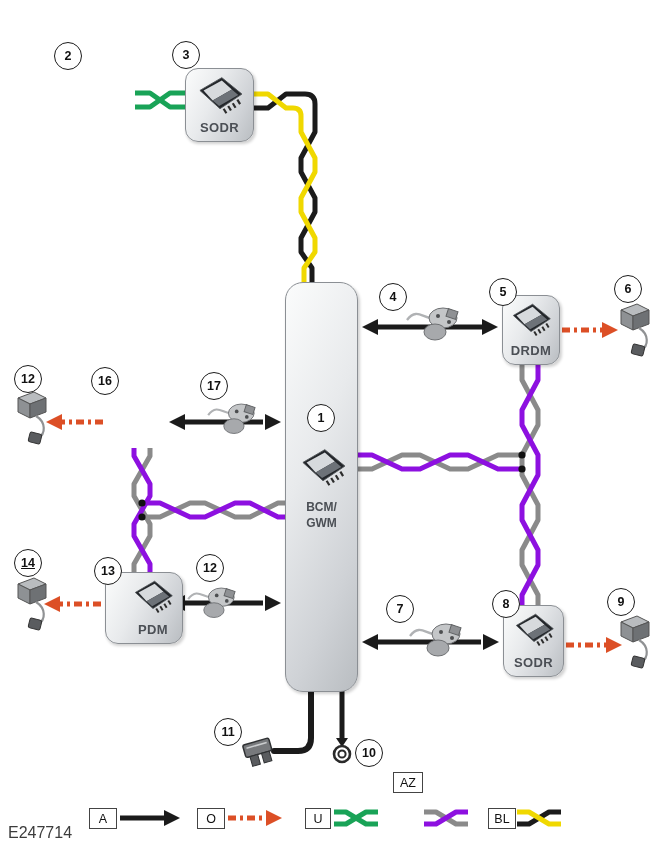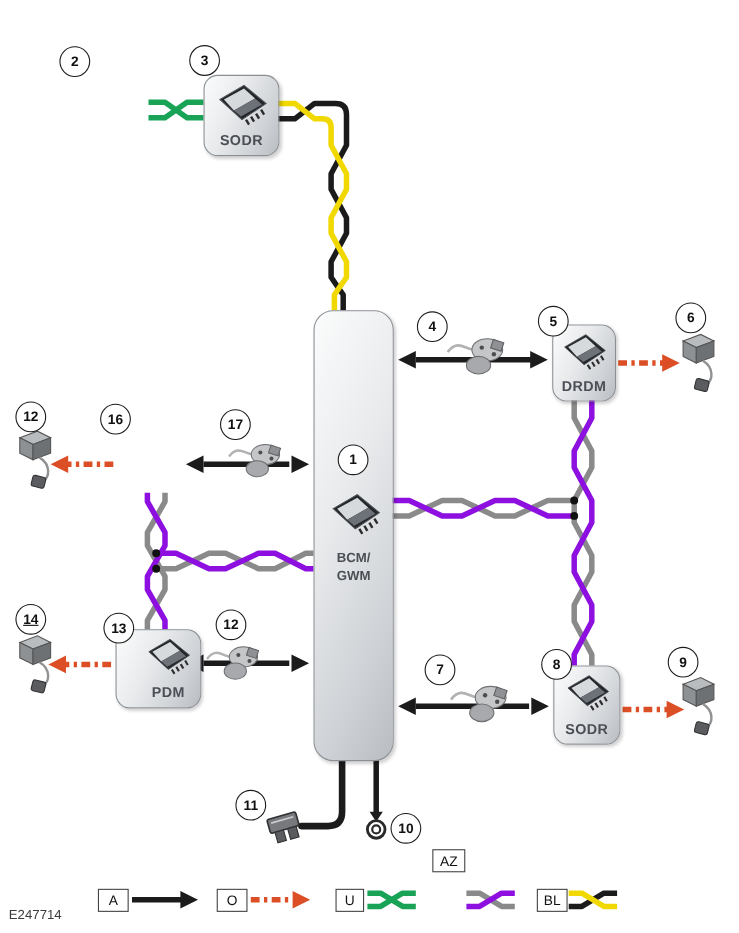--- a/index.html
+++ b/index.html
@@ -34,21 +34,21 @@
 
   .callout{position:absolute;width:26px;height:26px;border:1.4px solid #1c1c1c;border-radius:50%;
            background:#fff;display:flex;align-items:center;justify-content:center;
            font-size:12.5px;font-weight:bold;color:#111;z-index:30;}
 
   .icon{position:absolute;z-index:12;}
 
   .legend-box{position:absolute;border:1px solid #444;background:#fff;
               display:flex;align-items:center;justify-content:center;
               font-size:12.5px;color:#111;z-index:20;}
-  .figure-id{position:absolute;left:8px;top:824px;font-size:12px;color:#3c3c3c;}
+  .figure-id{position:absolute;left:8px;top:824px;font-size:16px;color:#3c3c3c;}
 </style>
 </head>
 <body>
 
 <div id="canvas">
 
   <svg class="layer" width="672" height="848" viewBox="0 0 672 848">
 
     <g>
       <path class="sk-gn w5" d="M135,93 H150 L170,107 H185"></path>

